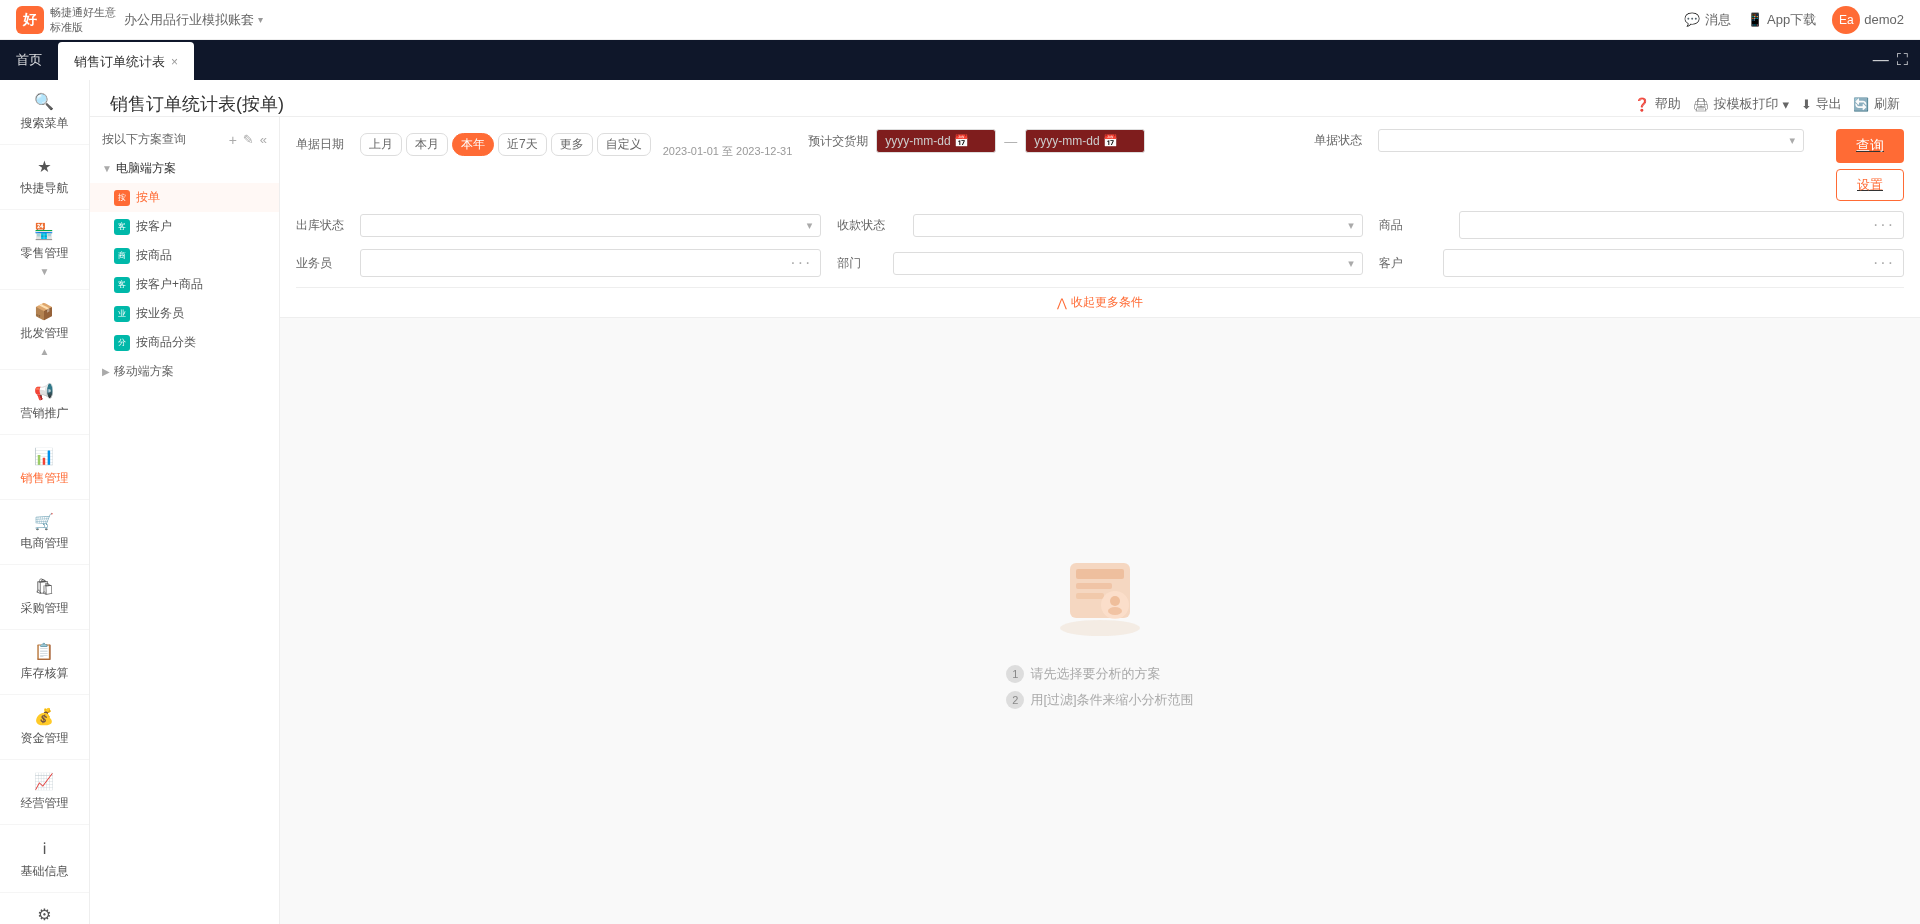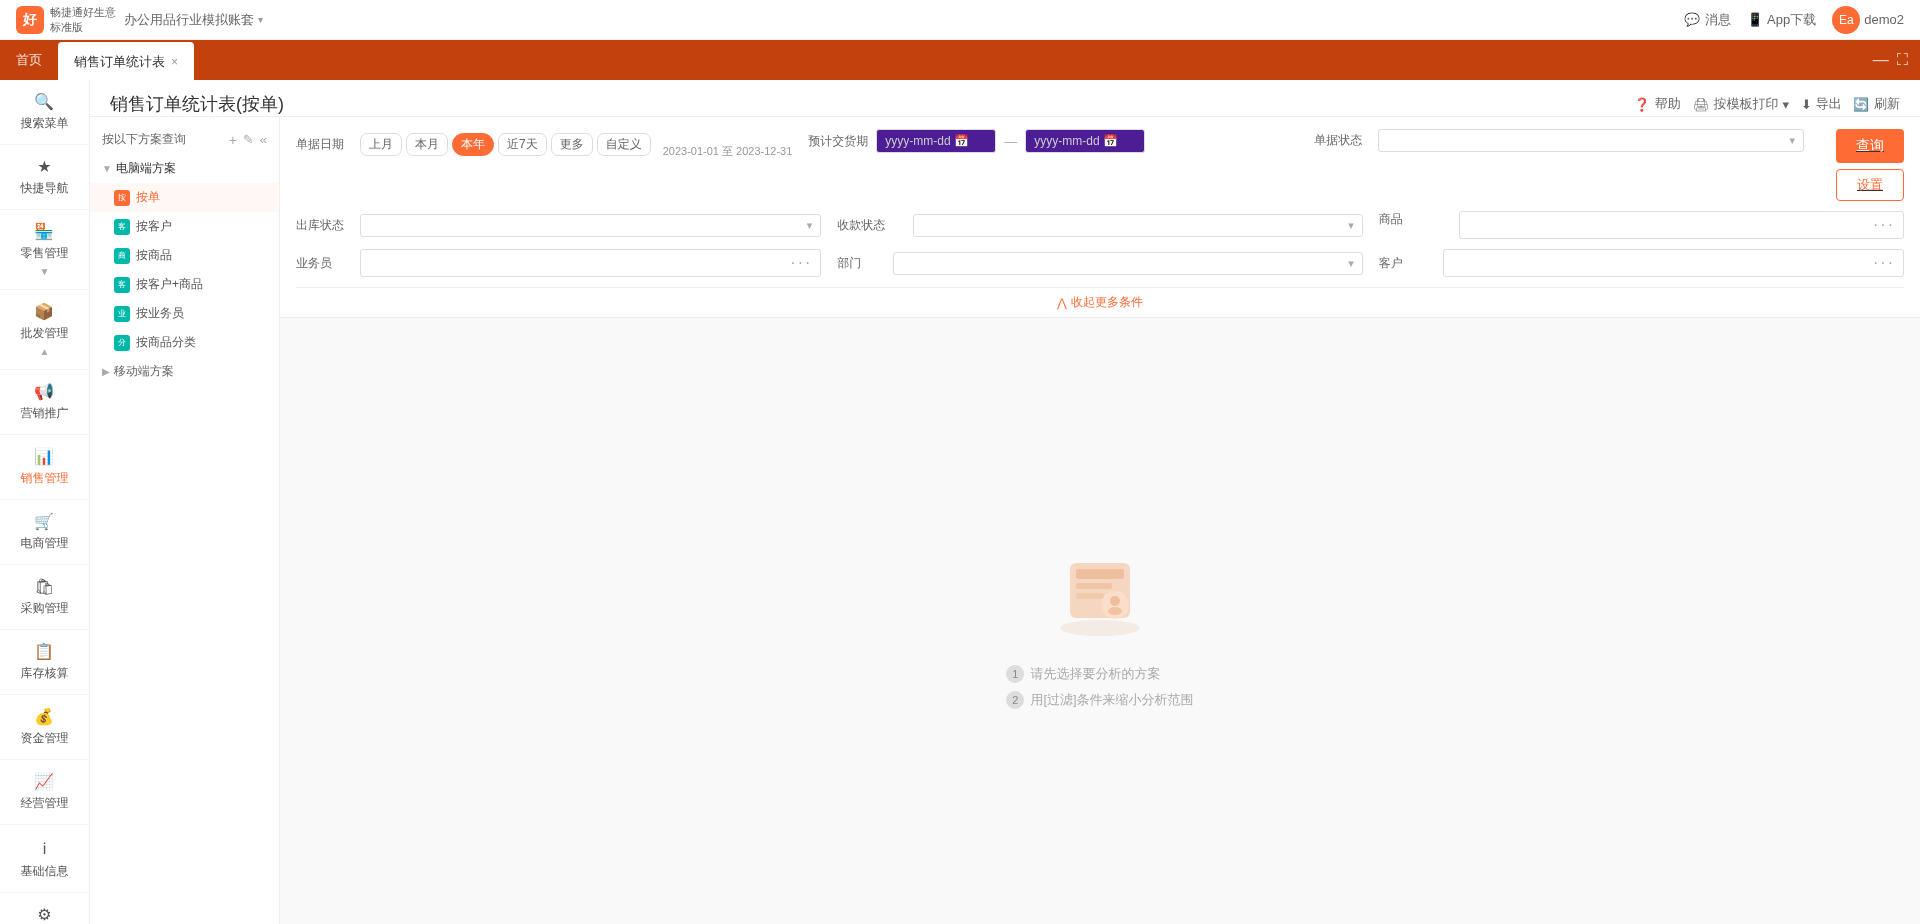--- a/index.html
+++ b/index.html
@@ -11,21 +11,21 @@
     .logo-area { display: flex; align-items: center; gap: 6px; }
     .logo-icon { width: 28px; height: 28px; background: #ff6b35; border-radius: 6px; display: flex; align-items: center; justify-content: center; color: #fff; font-size: 14px; font-weight: bold; }
     .logo-text { font-size: 11px; color: #666; line-height: 1.3; }
     .breadcrumb-area { display: flex; align-items: center; gap: 4px; color: #666; font-size: 13px; }
     .dropdown-arrow { color: #999; font-size: 10px; }
     .top-bar-right { display: flex; align-items: center; gap: 16px; color: #666; font-size: 13px; }
     .top-right-item { display: flex; align-items: center; gap: 4px; cursor: pointer; }
     .avatar { width: 28px; height: 28px; border-radius: 50%; background: #ff6b35; color: #fff; display: flex; align-items: center; justify-content: center; font-size: 12px; }
 
     
-    .tab-bar { height: 40px; background: #c2410c; display: flex; align-items: center; padding: 0 0; }
+    .tab-bar { height: 40px; background: #0f172a; display: flex; align-items: center; padding: 0 0; }
     .tab-item { height: 40px; display: flex; align-items: center; padding: 0 16px; color: rgba(255,255,255,0.85); cursor: pointer; font-size: 13px; gap: 6px; }
     .tab-item.active { background: #fff; color: #333; border-radius: 4px 4px 0 0; margin-top: 4px; }
     .tab-close { color: #999; font-size: 12px; cursor: pointer; }
     .tab-bar-right { margin-left: auto; display: flex; align-items: center; gap: 8px; padding-right: 12px; color: rgba(255,255,255,0.8); font-size: 16px; }
 
     
     .main-layout { display: flex; height: calc(924px - 80px); }
 
     
     .sidebar { width: 90px; background: #fff; border-right: 1px solid #eee; display: flex; flex-direction: column; overflow-y: auto; }
@@ -54,21 +54,21 @@
     .page-header { background: #fff; padding: 12px 20px 0 20px; border-bottom: 1px solid #eee; }
     .page-title-row { display: flex; align-items: center; justify-content: space-between; margin-bottom: 0; }
     .page-title { font-size: 18px; font-weight: 500; color: #333; }
     .page-actions { display: flex; align-items: center; gap: 12px; color: #666; font-size: 13px; }
     .page-action-btn { display: flex; align-items: center; gap: 4px; cursor: pointer; color: #666; }
     .filter-label { color: #666; font-size: 12px; white-space: nowrap; min-width: 56px; }
     .date-btns { display: flex; gap: 4px; align-items: center; }
     .date-btn { padding: 2px 8px; border: 1px solid #ddd; border-radius: 7px; cursor: pointer; font-size: 12px; color: #666; background: #fff; }
     .date-btn.active { background: #ff6b35; color: #fff; border-color: #ff6b35; border-radius: 12px; }
     .date-range-text { font-size: 11px; color: #999; margin-left: 4px; margin-top: 15px; }
-    .date-input { border: 1px solid #ddd; border-radius: 3px; padding: 4px 8px; font-size: 12px; color: #aaa; background: #4c1d95; min-width: 120px; display: inline-flex; align-items: center; gap: 4px; }
+    .date-input { border: 1px solid #ddd; border-radius: 3px; padding: 4px 8px; font-size: 12px; color: #aaa; background: #7f1d1d; min-width: 120px; display: inline-flex; align-items: center; gap: 4px; }
     .date-sep { color: #aaa; }
     .collapse-bar { text-align: center; padding: 6px; border-top: 1px solid #eee; cursor: pointer; color: #ff6b35; font-size: 12px; display: flex; align-items: center; justify-content: center; gap: 4px; }
     .query-btn { background: #ff6b35; color: #fff; border: none; border-radius: 4px; padding: 8px 20px; font-size: 14px; cursor: pointer; white-space: nowrap; }
     .set-btn { background: #fff; color: #ff6b35; border: 1px solid #ff6b35; border-radius: 4px; padding: 6px 16px; font-size: 13px; cursor: pointer; }
 
     
     .empty-state { flex: 1; display: flex; flex-direction: column; align-items: center; justify-content: center; background: #f9f9f9; gap: 12px; }
     .empty-hints { display: flex; flex-direction: column; gap: 8px; }
     .empty-hint { display: flex; align-items: flex-start; gap: 6px; color: #aaa; font-size: 13px; }
     .hint-num { width: 18px; height: 18px; border-radius: 50%; background: #ddd; color: #888; font-size: 11px; display: flex; align-items: center; justify-content: center; flex-shrink: 0; }
@@ -316,21 +316,21 @@
             </div>
 
             <div style="display:flex; align-items:center; gap:20px; flex:1;">
               <span class="filter-label">收款状态</span>
               <div style="border:1px solid #ddd; border-radius:3px; padding:4px 8px; font-size:12px; color:#aaa; background:#fff; flex:1; display:flex; align-items:center; justify-content:space-between; cursor:pointer;">
                 <span></span>
                 <span style="color:#aaa; font-size:11px;">▾</span>
               </div>
             </div>
 
-            <div style="display:flex; gap:24px; flex:1;">
+            <div style="display:flex; align-items:center; gap:24px; flex:1;">
               <span class="filter-label">商品</span>
               <div style="border:1px solid #ddd; border-radius:3px; padding:4px 8px; font-size:12px; color:#aaa; background:#fff; flex:1; display:flex; align-items:center; justify-content:flex-end; cursor:pointer;">
                 <span style="color:#aaa; font-size:16px; letter-spacing:2px;">···</span>
               </div>
             </div>
 
           </div>
 
           <div style="display:flex; align-items:center; gap:16px; margin-bottom: 10px;">
 

